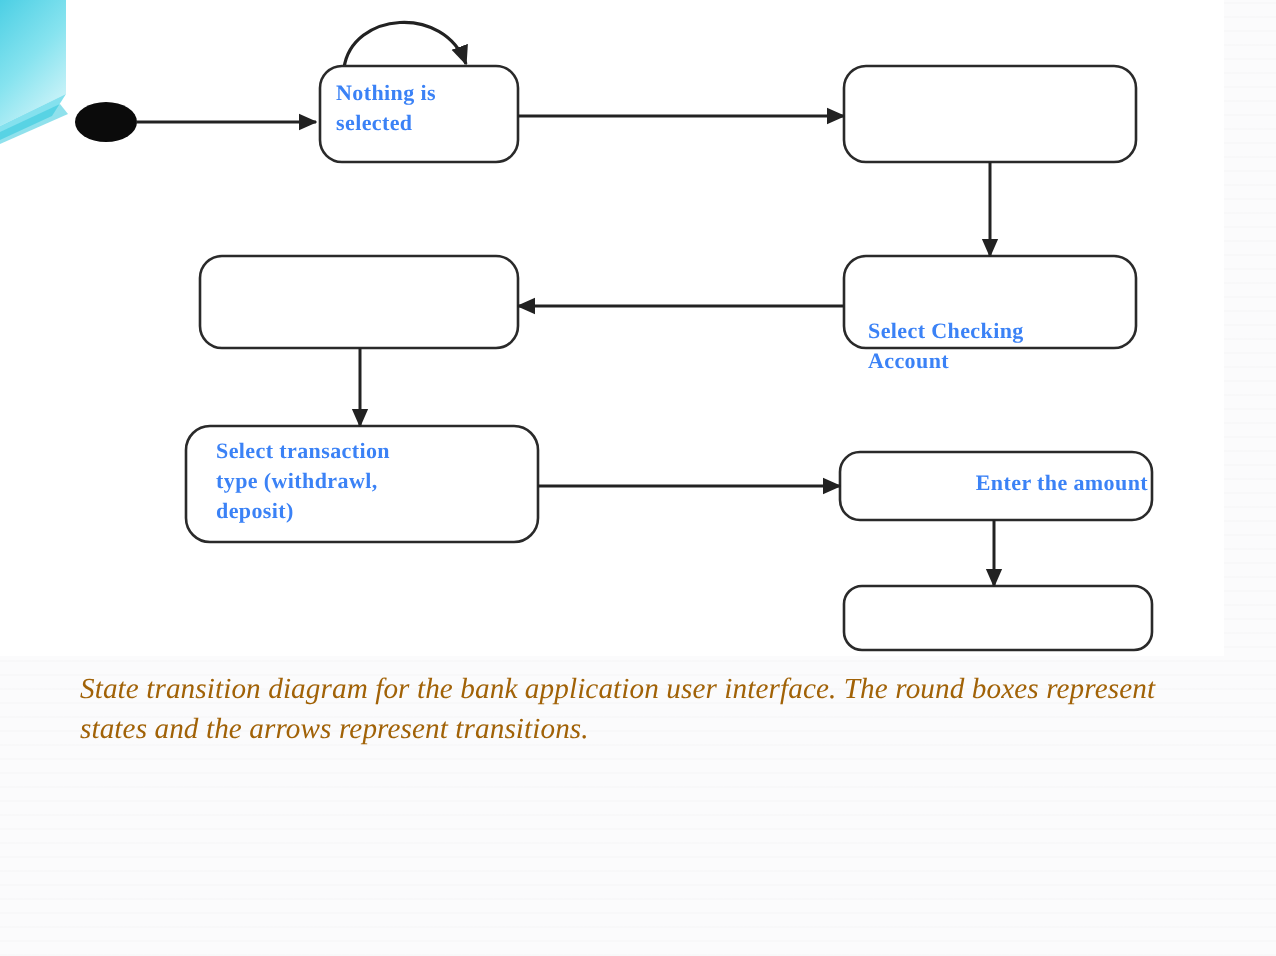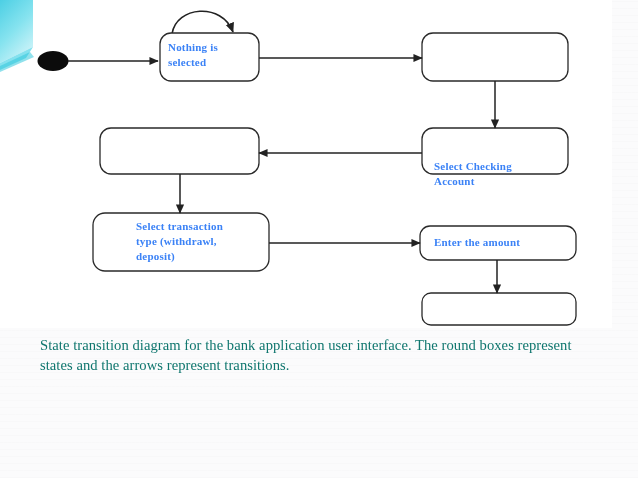--- a/index.html
+++ b/index.html
@@ -51,23 +51,24 @@
     white-space: pre-line;
     pointer-events: none;
     font-weight: bold;
   }
   #caption {
     position: absolute;
     left: 40px;
     top: 336px;
     width: 560px;
     font-family: "Liberation Serif", serif;
+    font-style: italic;
     font-size: 14.6px;
     line-height: 19.5px;
-    color: #0f766e;
+    color: #a16207;
     letter-spacing: 0.05px;
   }
 </style>
 </head>
 <body>
 
 <div id="slide-bg"></div>
 
 <div id="diagram-canvas">
 
@@ -120,25 +121,25 @@
   </svg>
 
   <div class="node-label" style="left:168px; top:40px; width:90px;">Nothing is
 selected</div>
 
 
 
   <div class="node-label" style="left:434px; top:134px; width:132px;margin-top:25px;">Select Checking
 Account</div>
 
-  <div class="node-label" style="left:108px; top:219px; width:160px;margin-left:28px;">Select transaction
+  <div class="node-label" style="left:108px; top:219px; width:160px;">Select transaction
 type (withdrawl,
 deposit)</div>
 
-  <div class="node-label" style="left:434px; top:235px; width:140px;">Enter the amount</div>
+  <div class="node-label" style="left:434px; top:235px; width:140px;text-align:right;">Enter the amount</div>
 
 
 </div>
 
 <div id="caption">
   <span>State transition diagram for the bank application user interface. The round boxes</span>
   <span>represent states and the arrows represent transitions.</span>
 </div>
 
 </body></html>

